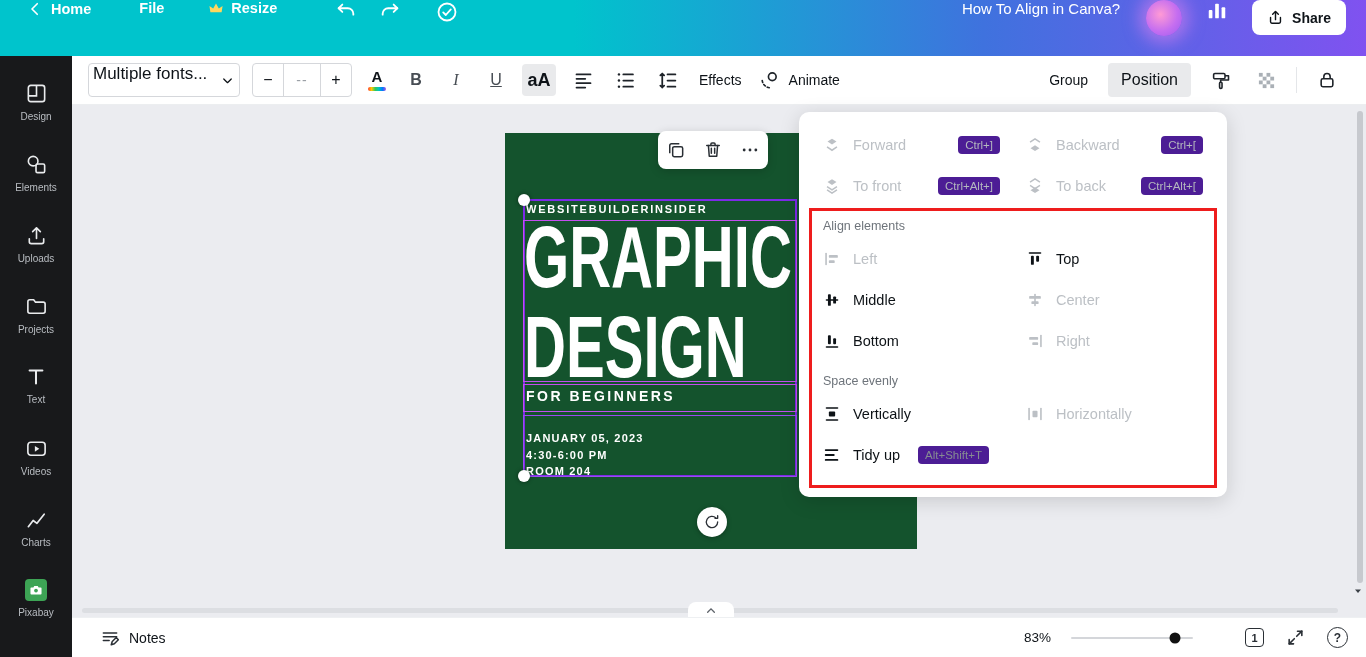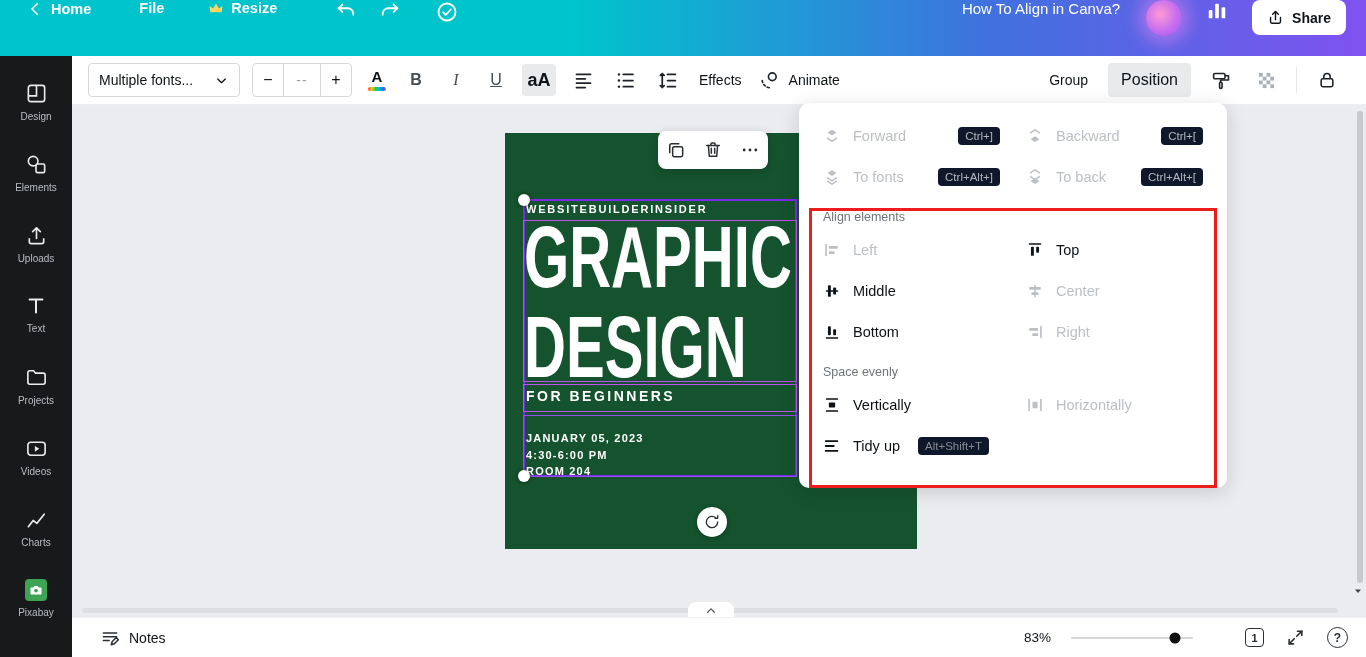--- a/index.html
+++ b/index.html
@@ -19,21 +19,21 @@
     background:radial-gradient(circle at 40% 40%, #ff9ad5 0%, #c56ef0 55%, #9a5cf0 100%);
     box-shadow:0 0 16px 7px rgba(225,130,240,.55); }
   .share-btn { display:flex; align-items:center; gap:8px; background:#fff; color:#0e1318; border:none;
     border-radius:8px; padding:9px 15px; font-size:14px; font-weight:700; margin:0 20px 0 24px;
     cursor:pointer; font-family:inherit; }
 
   
   .toolbar { position:absolute; top:56px; left:72px; right:0; height:49px; background:#fff; z-index:10;
     border-bottom:1px solid #eceef0; display:flex; align-items:center; padding:0 16px; gap:12px; }
   .font-select { width:152px; height:34px; border:1px solid #d5d7db; border-radius:4px; display:flex;
-    align-items:center; justify-content:space-between; padding:0 10px; font-size:14px; cursor:pointer; }
+    justify-content:space-between; padding:0 4px; font-size:17px; cursor:pointer; }
   .size-stepper { height:34px; border:1px solid #d5d7db; border-radius:4px; display:flex; overflow:hidden; }
   .step-btn { width:30px; display:flex; align-items:center; justify-content:center; font-size:16px; cursor:pointer; }
   .step-val { width:38px; border-left:1px solid #d5d7db; border-right:1px solid #d5d7db; display:flex;
     align-items:center; justify-content:center; color:#9ba0a6; font-size:14px; letter-spacing:1px; }
   .color-btn { display:flex; flex-direction:column; align-items:center; gap:3px; cursor:pointer; width:26px; }
   .color-a { font-size:15px; font-weight:700; line-height:1; }
   .color-bar { width:18px; height:3.5px; border-radius:2px;
     background:linear-gradient(90deg,#ff3b30,#ffcc00,#34c759,#00c7be,#007aff,#af52de); }
   .fmt-btn { width:28px; height:32px; display:flex; align-items:center; justify-content:center; border-radius:4px;
     cursor:pointer; font-size:16px; color:#474d54; }
@@ -83,28 +83,28 @@
   .add-page { position:absolute; left:433px; top:474px; width:412px; height:28px; background:#dfe1e5;
     border-radius:4px; display:flex; align-items:center; justify-content:center; font-size:13px;
     font-weight:600; cursor:pointer; }
   .collapse-tab { position:absolute; left:616px; bottom:0; width:46px; height:15px; background:#fff;
     border-radius:8px 8px 0 0; display:flex; align-items:center; justify-content:center; cursor:pointer; z-index:4; }
   .h-scroll { position:absolute; left:10px; right:28px; bottom:4px; height:5px; background:#dcdee2; border-radius:3px; cursor:pointer; }
   .v-scroll { position:absolute; right:3px; top:6px; width:6px; height:472px; background:#c7c9ce; border-radius:3px; cursor:pointer; }
   .scroll-down-arrow { position:absolute; right:2px; bottom:16px; cursor:pointer; }
 
   
-  .position-panel { position:absolute; left:799px; top:103px; width:428px; background:#fff; z-index:20;
+  .position-panel { position:absolute; left:799px; top:112px; width:428px; background:#fff; z-index:20;
     border-radius:10px; box-shadow:0 4px 20px rgba(0,0,0,.15); padding:12px 16px 22px; }
   .pp-grid { display:grid; grid-template-columns:1fr 1fr; column-gap:10px; }
   .pp-item { display:flex; align-items:center; gap:12px; height:41px; padding:0 8px; border-radius:6px;
     font-size:14.5px; color:#0d1216; cursor:pointer; }
   .pp-item.disabled { color:#bcc0c5; cursor:default; }
   .pp-header { grid-column:1 / -1; font-size:12.5px; color:#6e747b; margin:13px 0 5px 8px; }
-  .chip { background:#0f172a; border-radius:4px; padding:3px 7px; font-size:11.5px; color:#868b92;
+  .chip { background:#4c1d95; border-radius:4px; padding:3px 7px; font-size:11.5px; color:#868b92;
     white-space:nowrap; margin-left:auto; }
   .chip-inline { margin-left:4px; }
   .disabled .chip { color:#b4b8be; }
   .annotation { position:absolute; left:809px; top:208px; width:408px; height:280px;
     border:3px solid #ee1d1d; z-index:30; pointer-events:none; }
 
   
   .statusbar { position:absolute; left:72px; right:0; bottom:0; height:40px; background:#fff; z-index:15;
     display:flex; align-items:center; border-top:1px solid #eef0f2; }
   .notes { display:flex; align-items:center; gap:9px; margin-left:28px; font-size:14px; cursor:pointer; }
@@ -289,33 +289,33 @@
       <svg width="23" height="23" viewBox="0 0 24 24" fill="none" stroke="#e9ebed" stroke-width="1.7" stroke-linecap="round" stroke-linejoin="round">
           <path d="M12 15V4.5"></path>
           <path d="M8 8l4-4 4 4"></path>
           <path d="M4.5 15.5v3a2 2 0 002 2h11a2 2 0 002-2v-3"></path>
         </svg>
     </span>
     <span>Uploads</span>
   </div>
   <div class="side-item">
     <span class="icn">
+      <svg width="23" height="23" viewBox="0 0 24 24" fill="none" stroke="#e9ebed" stroke-width="1.7" stroke-linejoin="round">
+          <path d="M3 7a2 2 0 012-2h4l2 2.5h8a2 2 0 012 2V17a2 2 0 01-2 2H5a2 2 0 01-2-2z"></path>
+        </svg>
+    </span>
+    <span>Projects</span>
+  </div>
+  <div class="side-item">
+    <span class="icn">
       <svg width="22" height="22" viewBox="0 0 24 24" fill="none" stroke="#e9ebed" stroke-width="2.2" stroke-linecap="round">
           <path d="M5 5h14M12 5v14"></path>
         </svg>
     </span>
     <span>Text</span>
-  </div>
-  <div class="side-item">
-    <span class="icn">
-      <svg width="23" height="23" viewBox="0 0 24 24" fill="none" stroke="#e9ebed" stroke-width="1.7" stroke-linejoin="round">
-          <path d="M3 7a2 2 0 012-2h4l2 2.5h8a2 2 0 012 2V17a2 2 0 01-2 2H5a2 2 0 01-2-2z"></path>
-        </svg>
-    </span>
-    <span>Projects</span>
   </div>
   <div class="side-item">
     <span class="icn">
       <svg width="23" height="23" viewBox="0 0 24 24" fill="none" stroke="#e9ebed" stroke-width="1.7">
           <rect x="3" y="5.5" width="18" height="13.5" rx="3"></rect>
           <path d="M10.3 9.3l4.6 3-4.6 3z" fill="#e9ebed" stroke="none"></path>
         </svg>
     </span>
     <span>Videos</span>
   </div>
@@ -425,21 +425,21 @@
       <span class="pp-label">Backward</span>
       <span class="chip">Ctrl+[</span>
     </div>
     <div class="pp-item disabled">
       <span class="icn">
         <svg width="18" height="18" viewBox="0 0 20 20" fill="currentColor">
             <path d="M10 2.4l5 3.2-5 3.2-5-3.2z"></path>
             <path d="M4.5 10.8l5.5 3.6 5.5-3.6M4.5 14.2l5.5 3.6 5.5-3.6" fill="none" stroke="currentColor" stroke-width="1.6"></path>
           </svg>
       </span>
-      <span class="pp-label">To fonts</span>
+      <span class="pp-label">To front</span>
       <span class="chip">Ctrl+Alt+]</span>
     </div>
     <div class="pp-item disabled">
       <span class="icn">
         <svg width="18" height="18" viewBox="0 0 20 20" fill="currentColor">
             <path d="M4.5 5.8L10 2.2l5.5 3.6M4.5 9.2l5.5 3.6 5.5-3.6" fill="none" stroke="currentColor" stroke-width="1.6"></path>
             <path d="M10 11.4l5 3.2-5 3.2-5-3.2z"></path>
           </svg>
       </span>
       <span class="pp-label">To back</span>

